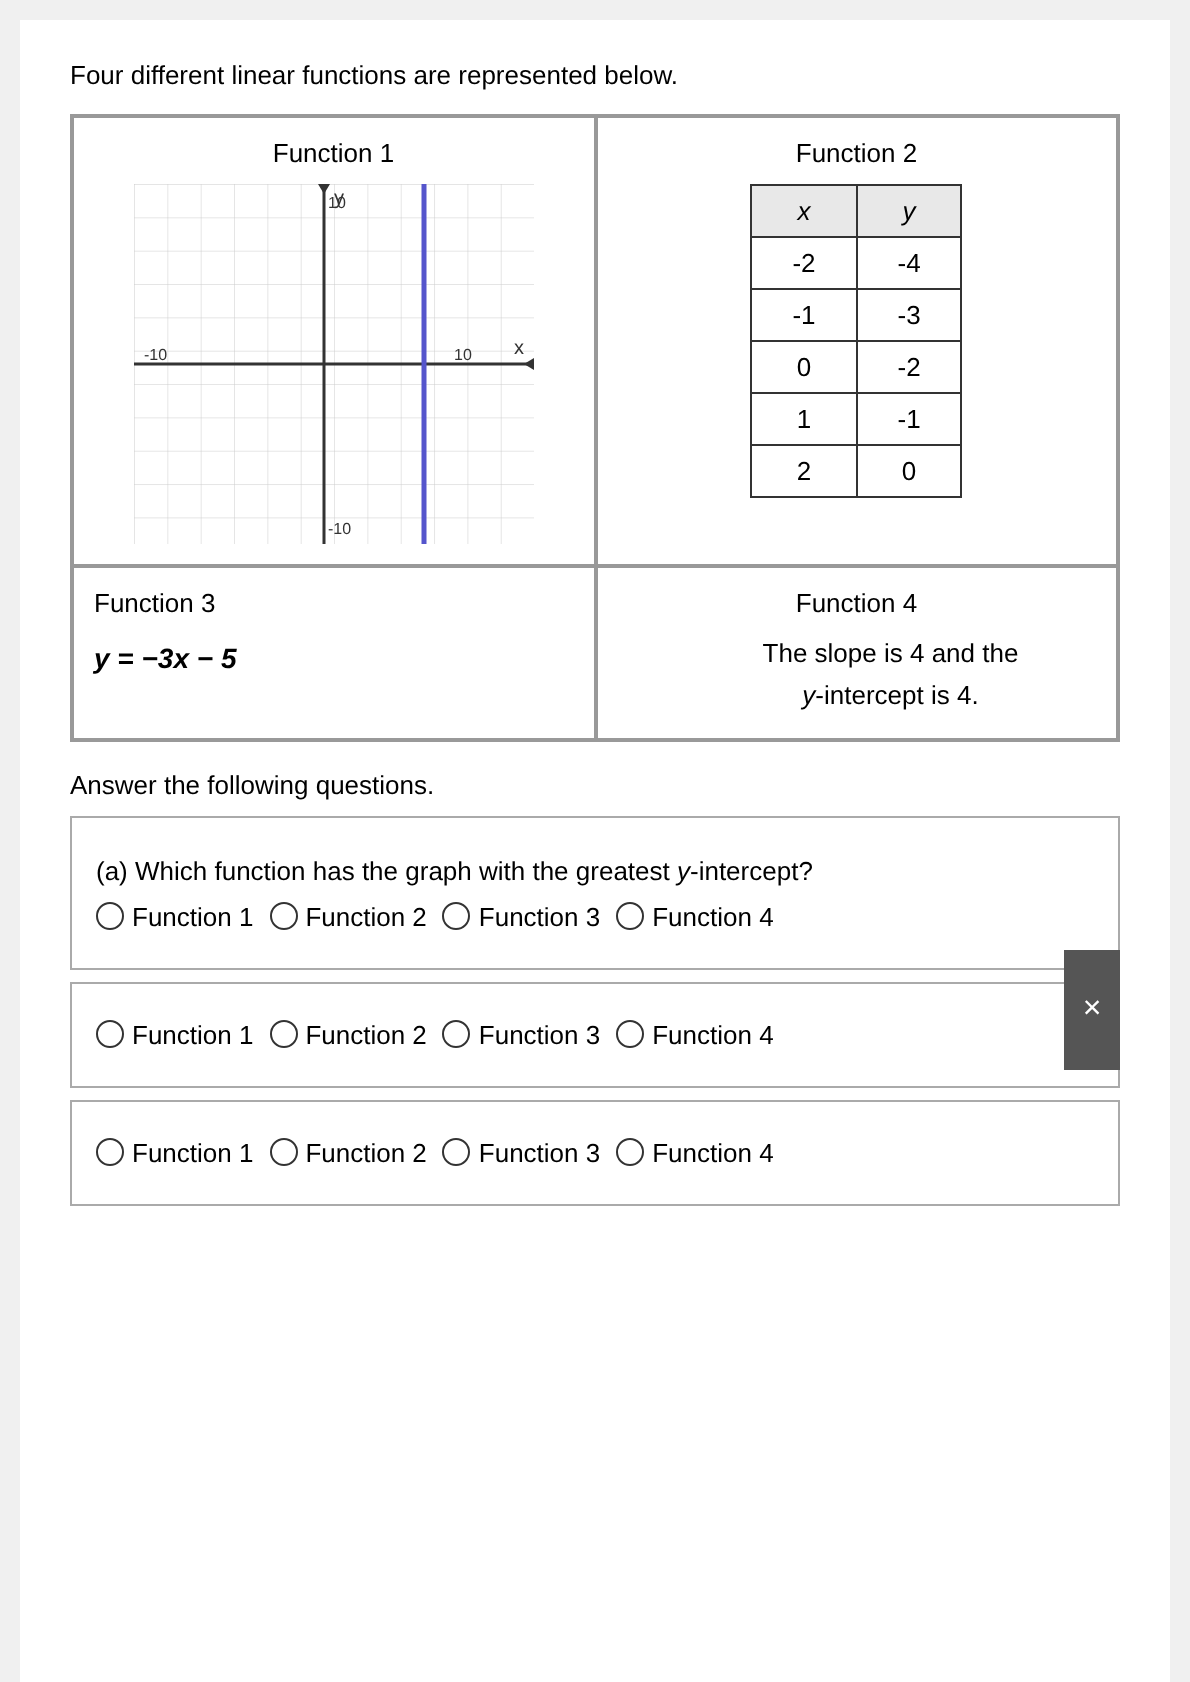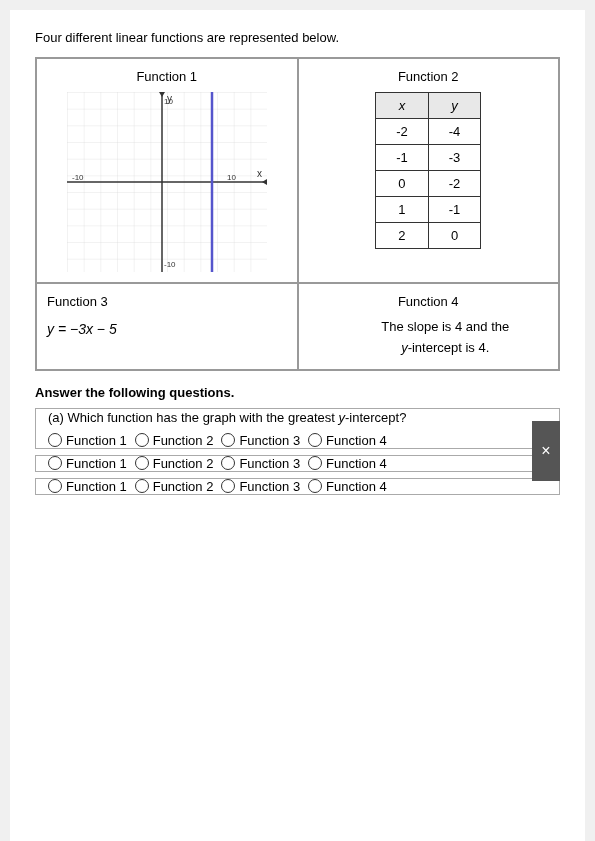--- a/index.html
+++ b/index.html
@@ -66,36 +66,37 @@
       font-weight: normal;
     }
     
     .func3-cell {
       align-items: flex-start;
     }
     .func3-equation {
       font-style: italic;
       font-size: 14px;
       margin-top: 4px;
+      font-weight: bold;
     }
     
     .func4-text {
       font-size: 13px;
       text-align: center;
       line-height: 1.6;
       margin-left: 34px;
     }
     .answer-intro {
       font-size: 13px;
-      font-weight: bold;
+      font-weight: normal;
       margin-bottom: 8px;
     }
     .question-box {
       border: 1px solid #aaa;
-      padding: 0 12px;
+      padding: 18px 12px;
       margin-bottom: 6px;
       font-size: 13px;
     }
     .question-text {
       margin-bottom: 6px;
       line-height: 1.4;
     }
     .options-row {
       display: flex;
       align-items: center;

